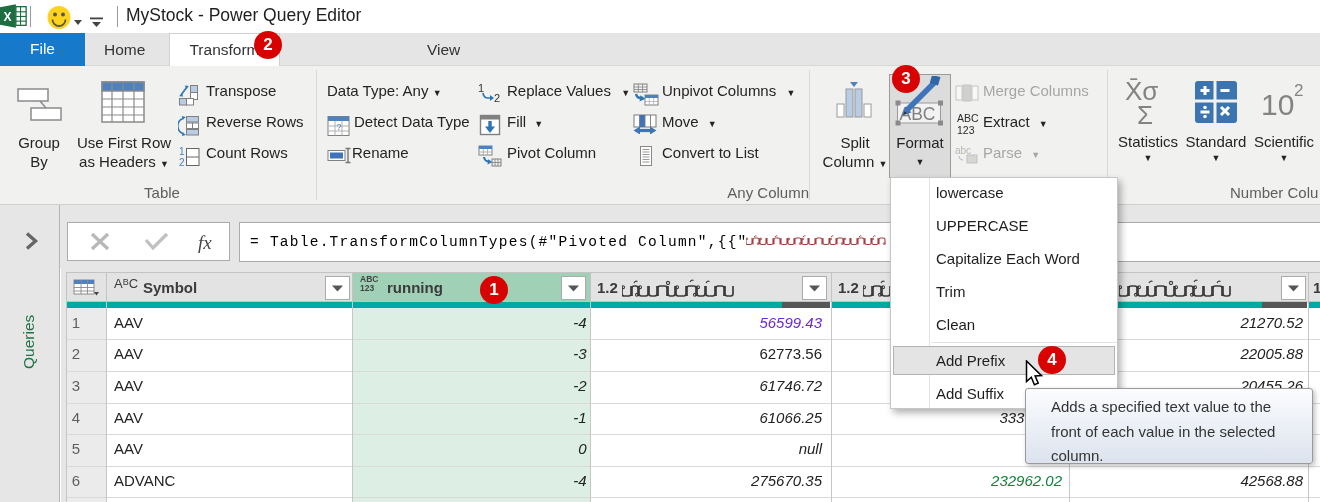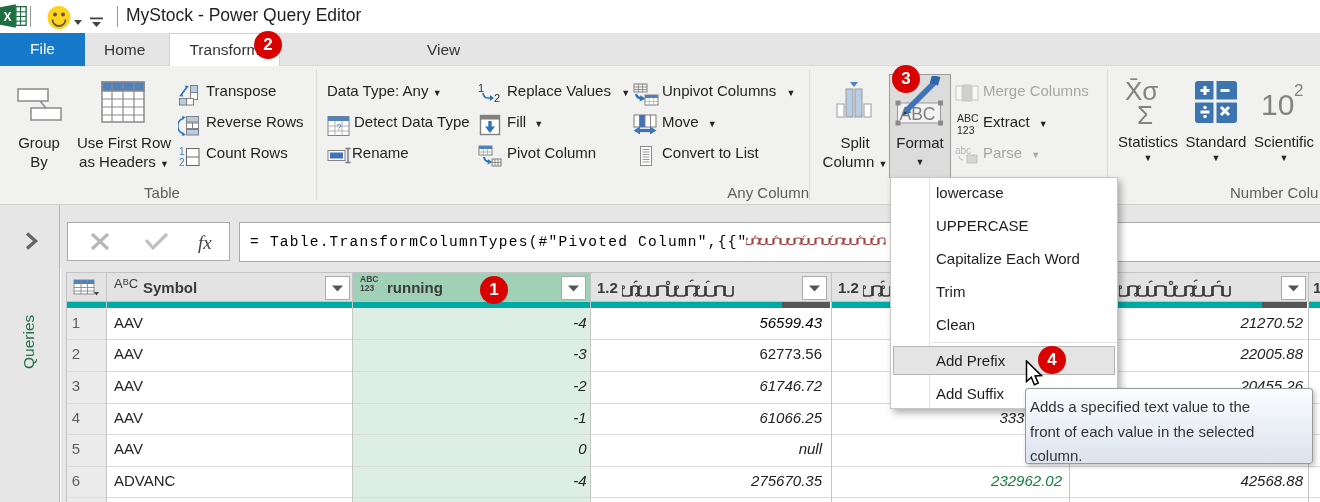--- a/index.html
+++ b/index.html
@@ -368,21 +368,21 @@
 <div class="abs" style="left:66px;top:302px;width:1px;height:200px;background:#c6c6c6;"></div>
 <div class="abs" style="left:106px;top:302px;width:1px;height:200px;background:#c6c6c6;"></div>
 <div class="abs" style="left:352px;top:302px;width:1px;height:200px;background:#c6c6c6;"></div>
 <div class="abs" style="left:590px;top:302px;width:1px;height:200px;background:#c6c6c6;"></div>
 <div class="abs" style="left:831px;top:302px;width:1px;height:200px;background:#c6c6c6;"></div>
 <div class="abs" style="left:1069px;top:302px;width:1px;height:200px;background:#c6c6c6;"></div>
 <div class="abs" style="left:1308px;top:302px;width:1px;height:200px;background:#c6c6c6;"></div>
 <div class="abs" style="left:50px;top:314px;width:30px;text-align:right;font-size:15px;color:#605e5c;">1</div>
 <div class="abs" style="left:114px;top:314px;font-size:15px;color:#252423;">AAV</div>
 <div class="abs" style="left:425px;top:314px;width:161.5px;text-align:right;font-size:15px;font-style:italic;color:#222;">-4</div>
-<div class="abs" style="left:620px;top:314px;width:202px;text-align:right;font-size:15px;font-style:italic;color:#000000;">56599.43</div>
+<div class="abs" style="left:620px;top:314px;width:202px;text-align:right;font-size:15px;font-style:italic;color:#6d28d9;">56599.43</div>
 <div class="abs" style="left:1100px;top:314px;width:203px;text-align:right;font-size:15px;font-style:italic;color:#222;">21270.52</div>
 <div class="abs" style="left:50px;top:345px;width:30px;text-align:right;font-size:15px;color:#605e5c;">2</div>
 <div class="abs" style="left:114px;top:345px;font-size:15px;color:#252423;">AAV</div>
 <div class="abs" style="left:425px;top:345px;width:161.5px;text-align:right;font-size:15px;font-style:italic;color:#222;">-3</div>
 <div class="abs" style="left:620px;top:345px;width:202px;text-align:right;font-size:15px;color:#222;">62773.56</div>
 <div class="abs" style="left:1100px;top:345px;width:203px;text-align:right;font-size:15px;font-style:italic;color:#222;">22005.88</div>
 <div class="abs" style="left:50px;top:377px;width:30px;text-align:right;font-size:15px;color:#605e5c;">3</div>
 <div class="abs" style="left:114px;top:377px;font-size:15px;color:#252423;">AAV</div>
 <div class="abs" style="left:425px;top:377px;width:161.5px;text-align:right;font-size:15px;font-style:italic;color:#222;">-2</div>
 <div class="abs" style="left:620px;top:377px;width:202px;text-align:right;font-size:15px;font-style:italic;color:#222;">61746.72</div>
@@ -413,21 +413,21 @@
   <div class="abs" style="left:45px;top:64px;height:33px;line-height:33px;font-size:15px;color:#1e1e1e;">Capitalize Each Word</div>
   <div class="abs" style="left:45px;top:97px;height:33px;line-height:33px;font-size:15px;color:#1e1e1e;">Trim</div>
   <div class="abs" style="left:45px;top:130px;height:33px;line-height:33px;font-size:15px;color:#1e1e1e;">Clean</div>
   <div class="abs" style="left:40px;top:164px;width:186px;height:1px;background:#e3e3e3;"></div>
   <div class="abs" style="left:2px;top:168px;width:222px;height:29px;background:#e4e4e4;border:1px solid #b3b3b3;"></div>
   <div class="abs" style="left:45px;top:166px;height:33px;line-height:33px;font-size:15px;color:#1e1e1e;">Add Prefix</div>
   <div class="abs" style="left:45px;top:199px;height:33px;line-height:33px;font-size:15px;color:#1e1e1e;">Add Suffix</div>
 </div>
 
 <div class="abs" style="left:1025px;top:388px;width:288px;height:76px;background:linear-gradient(#fbfcfe,#dce3ee);border:1px solid #9a9a9a;border-radius:3px;box-shadow:2px 2px 5px rgba(0,0,0,0.25);z-index:55;
-     font-size:15px;color:#333;line-height:24.5px;padding:6px 0 0 4px;">Adds a specified text value to the<br>front of each value in the selected<br>column.</div>
+     font-size:15px;color:#333;line-height:24.5px;padding:6px 0 0 25px;">Adds a specified text value to the<br>front of each value in the selected<br>column.</div>
 
 <div class="badge" style="left:254px;top:31px;">2</div>
 <div class="badge" style="left:892px;top:65px;">3</div>
 <div class="badge" style="left:480px;top:276px;">1</div>
 <div class="badge" style="left:1038px;top:346px;">4</div>
 
 <svg class="abs" style="left:1025px;top:360px;z-index:70;" width="18" height="27" viewBox="0 0 18 27">
   <polygon points="1.5,1 1.5,21.5 6.3,17.2 9.4,24.8 13.2,23.2 10.1,15.9 16.5,15.6" fill="#fff" stroke="#000" stroke-width="1.5"></polygon>
 </svg>
 

